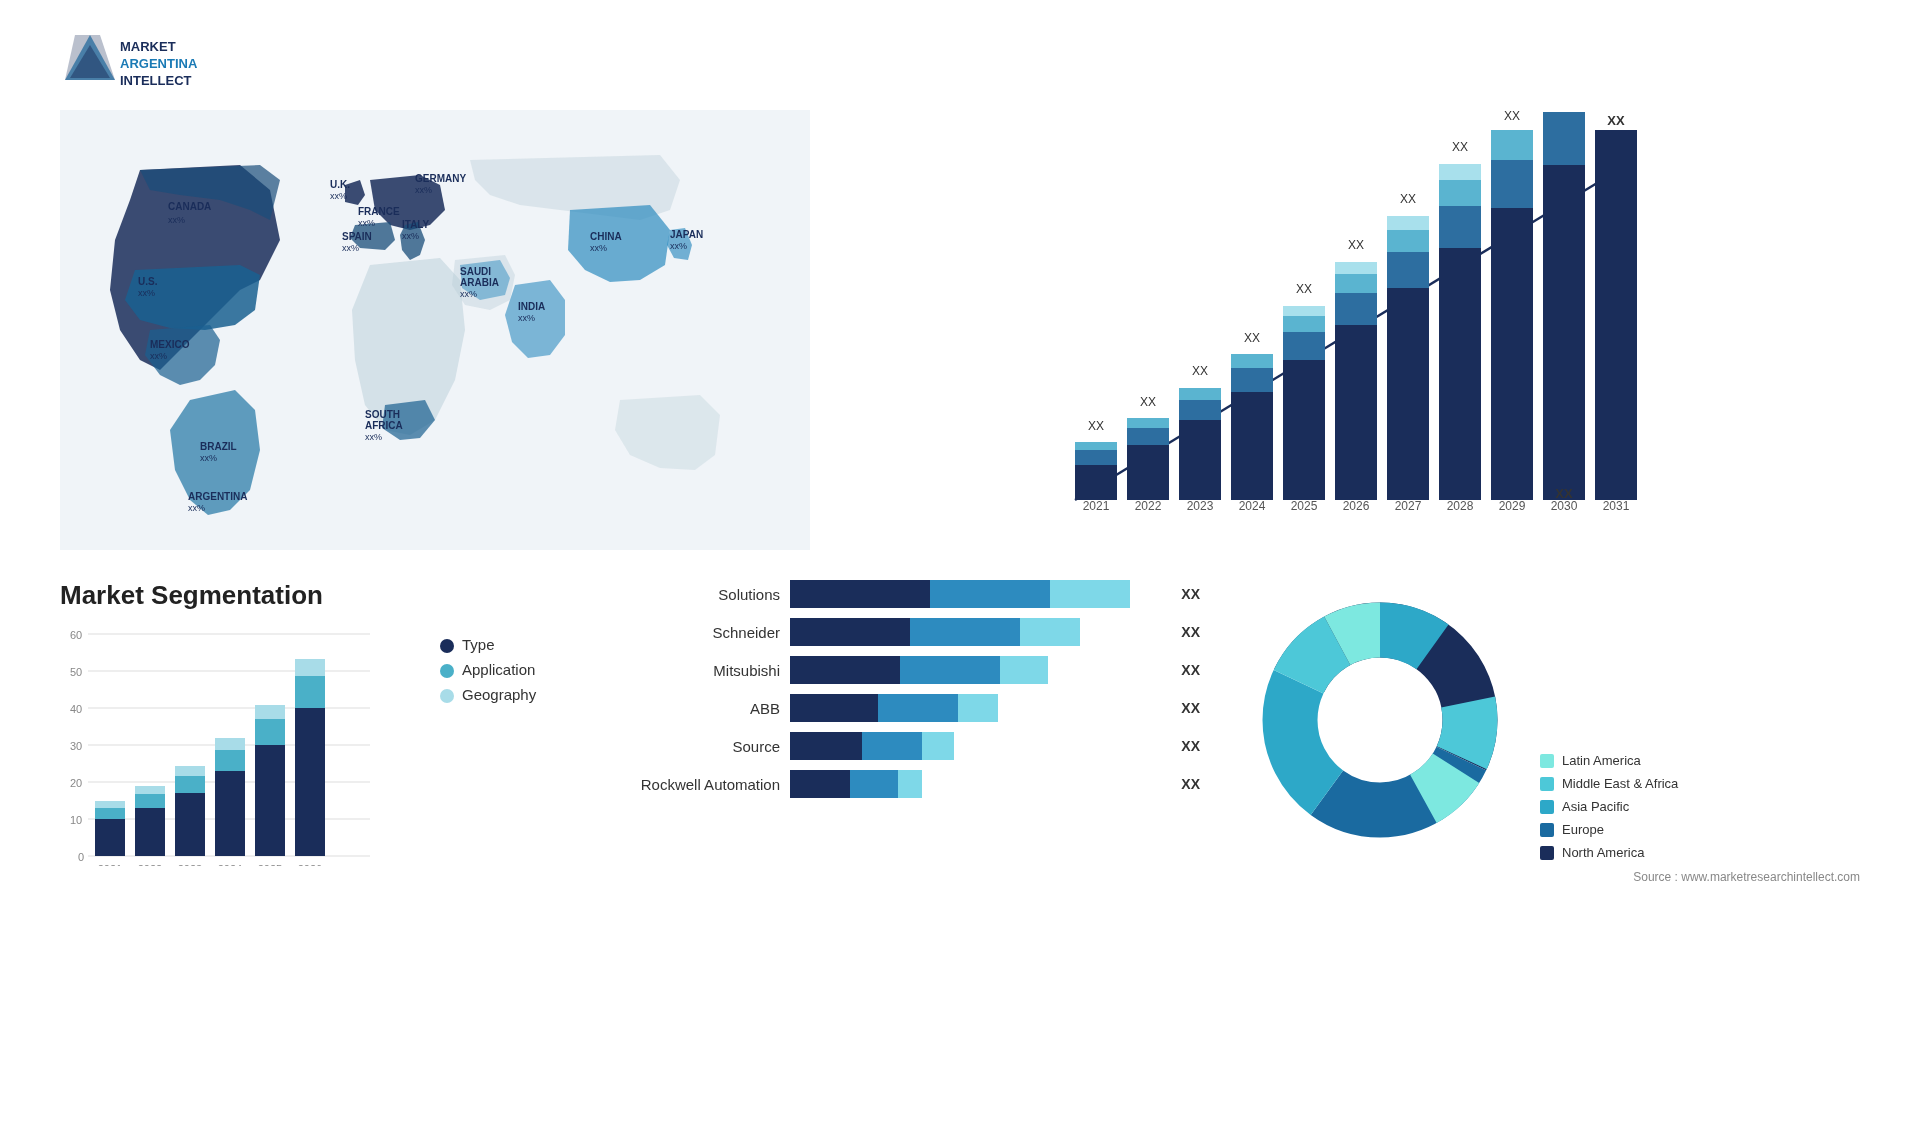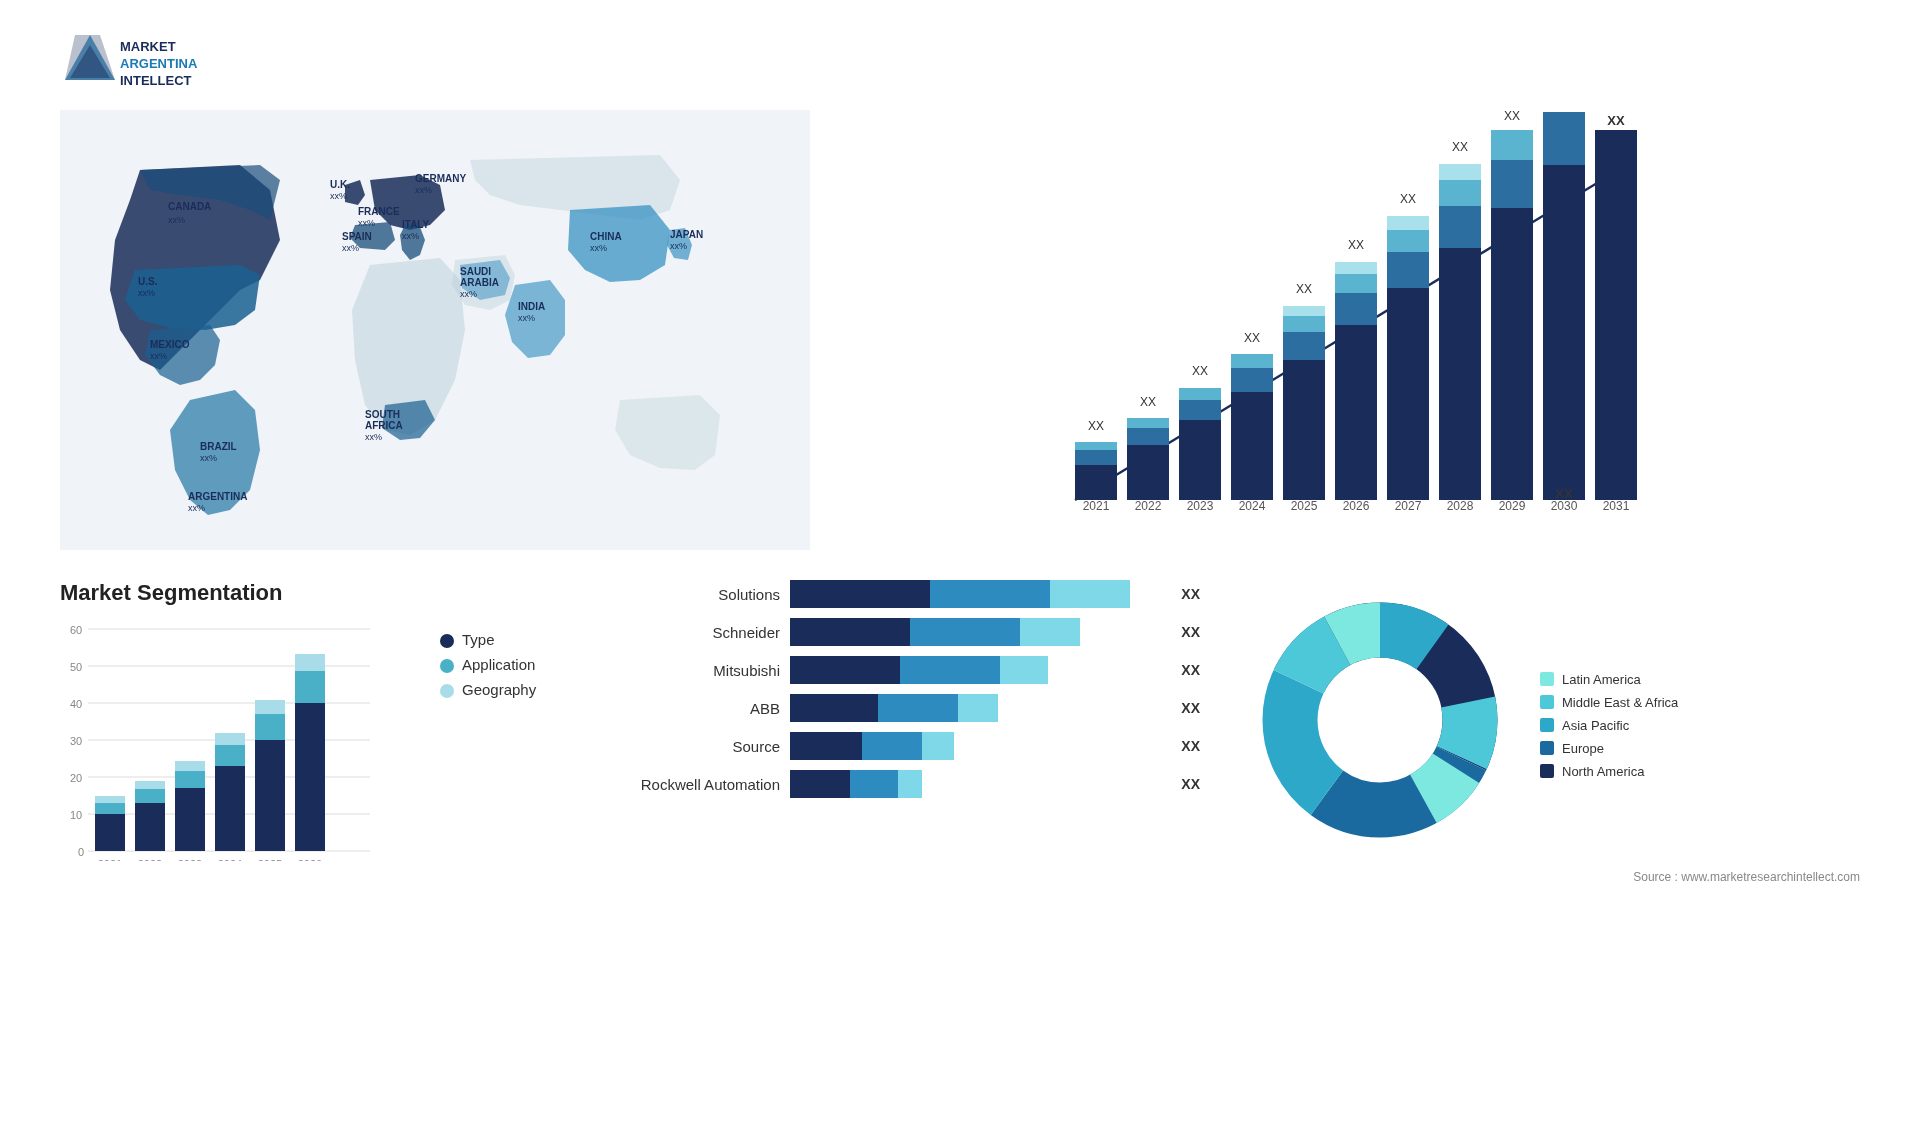--- a/index.html
+++ b/index.html
@@ -73,21 +73,21 @@
     .segmentation-container {
       flex: 0 0 520px;
     }
     .key-players-container {
       flex: 0 0 580px;
     }
     .regional-container {
       flex: 1;
     }
     .section-title {
-      font-size: 22px;
+      font-size: 26px;
       font-weight: 600;
       color: #222;
       margin-bottom: 15px;
     }
     
     .world-map {
       width: 100%;
       height: 100%;
     }
     .map-label {
@@ -182,21 +182,21 @@
       flex-shrink: 0;
     }
     .source-text {
       font-size: 12px;
       color: #888;
       text-align: right;
       margin-top: 10px;
     }
     .regional-inner {
       display: flex;
-      align-items: center;
+      align-items: flex-end;
       gap: 20px;
     }
   </style>
 </head>
 <body>
 
 <div class="page-container">
 
   <div class="header">
     <div class="logo-container">

